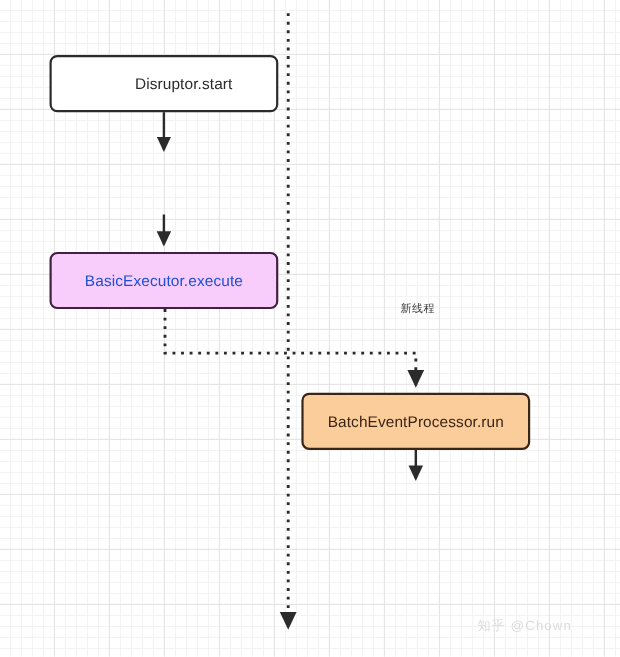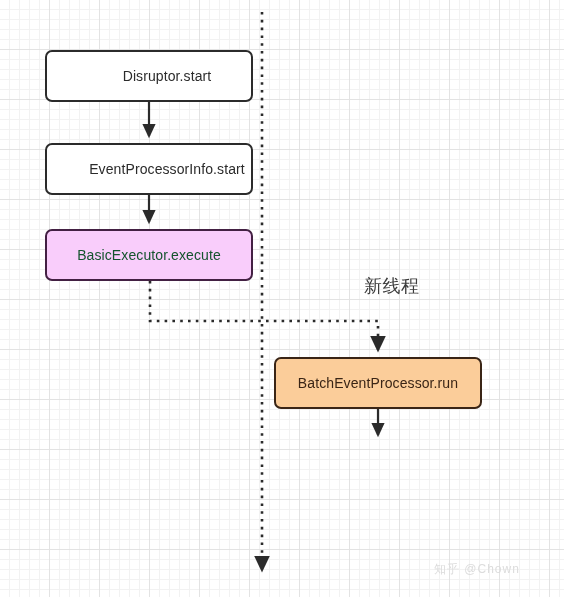--- a/index.html
+++ b/index.html
@@ -40,41 +40,41 @@
   .node-plain {
     background: #ffffff;
     border: 2.2px solid #2b2b2b;
     color: #2b2b2b;
     padding-left: 36px;
   }
 
   .node-pink {
     background: #f9cdfb;
     border: 2.2px solid #432043;
-    color: #14532d;
+    color: #1d4ed8;
   }
 
   .node-orange {
     background: #fbcd9a;
     border: 2.2px solid #3a2516;
     color: #3a2516;
   }
 
   .svg-layer {
     position: absolute;
     left: 0;
     top: 0;
     width: 564px;
     height: 597px;
     pointer-events: none;
   }
 
   .thread-label {
     position: absolute;
-    font-size: 18px;
+    font-size: 10px;
     color: #3c3c3c;
     white-space: nowrap;
     letter-spacing: 0.5px;
   }
 
   .watermark {
     position: absolute;
     font-size: 12px;
     color: #dcdcdc;
     white-space: nowrap;
@@ -108,23 +108,20 @@
 
     <path d="M378,409 L378,435" stroke="#2b2b2b" stroke-width="2.2" fill="none" marker-end="url(#arrowSolid)"></path>
 
     <path d="M262,12 L262,570" stroke="#2b2b2b" stroke-width="2.6" fill="none" stroke-dasharray="2.6 5.2" stroke-linecap="butt" marker-end="url(#arrowThread)"></path>
   </svg>
 
   <div class="node node-plain" style="left:45px; top:50px; width:208px; height:52px;">
     <span>Disruptor.start</span>
   </div>
 
-  <div class="node node-plain" style="left:45px; top:143px; width:208px; height:52px;">
-    <span>EventProcessorInfo.start</span>
-  </div>
 
   <div class="node node-pink" style="left:45px; top:229px; width:208px; height:52px;">
     <span>BasicExecutor.execute</span>
   </div>
 
   <div class="node node-orange" style="left:274px; top:357px; width:208px; height:52px;">
     <span>BatchEventProcessor.run</span>
   </div>
 
 

